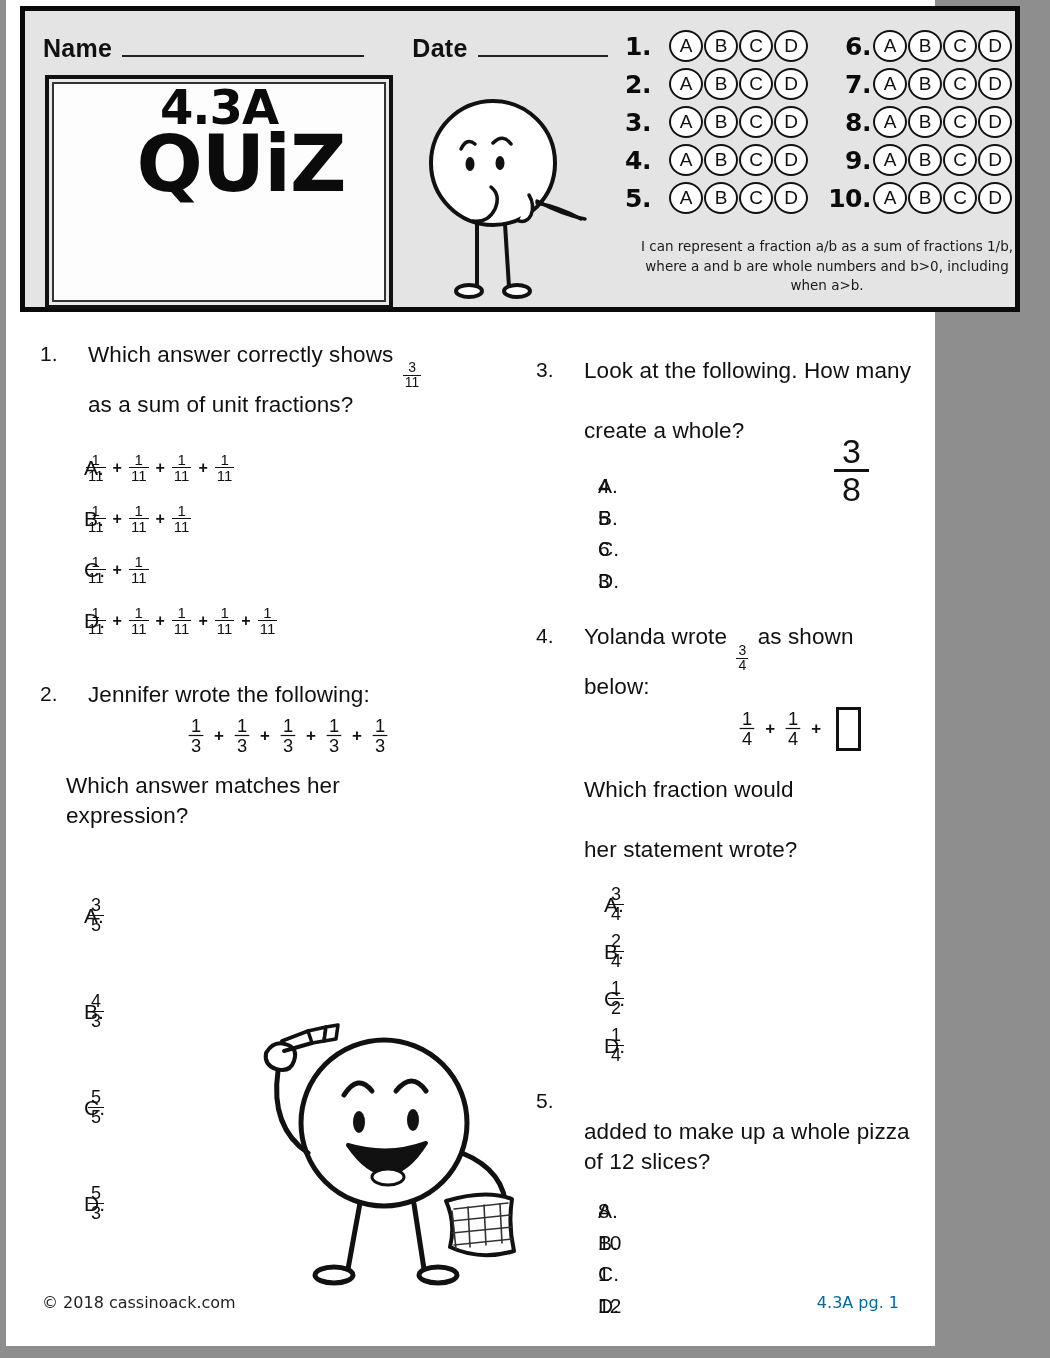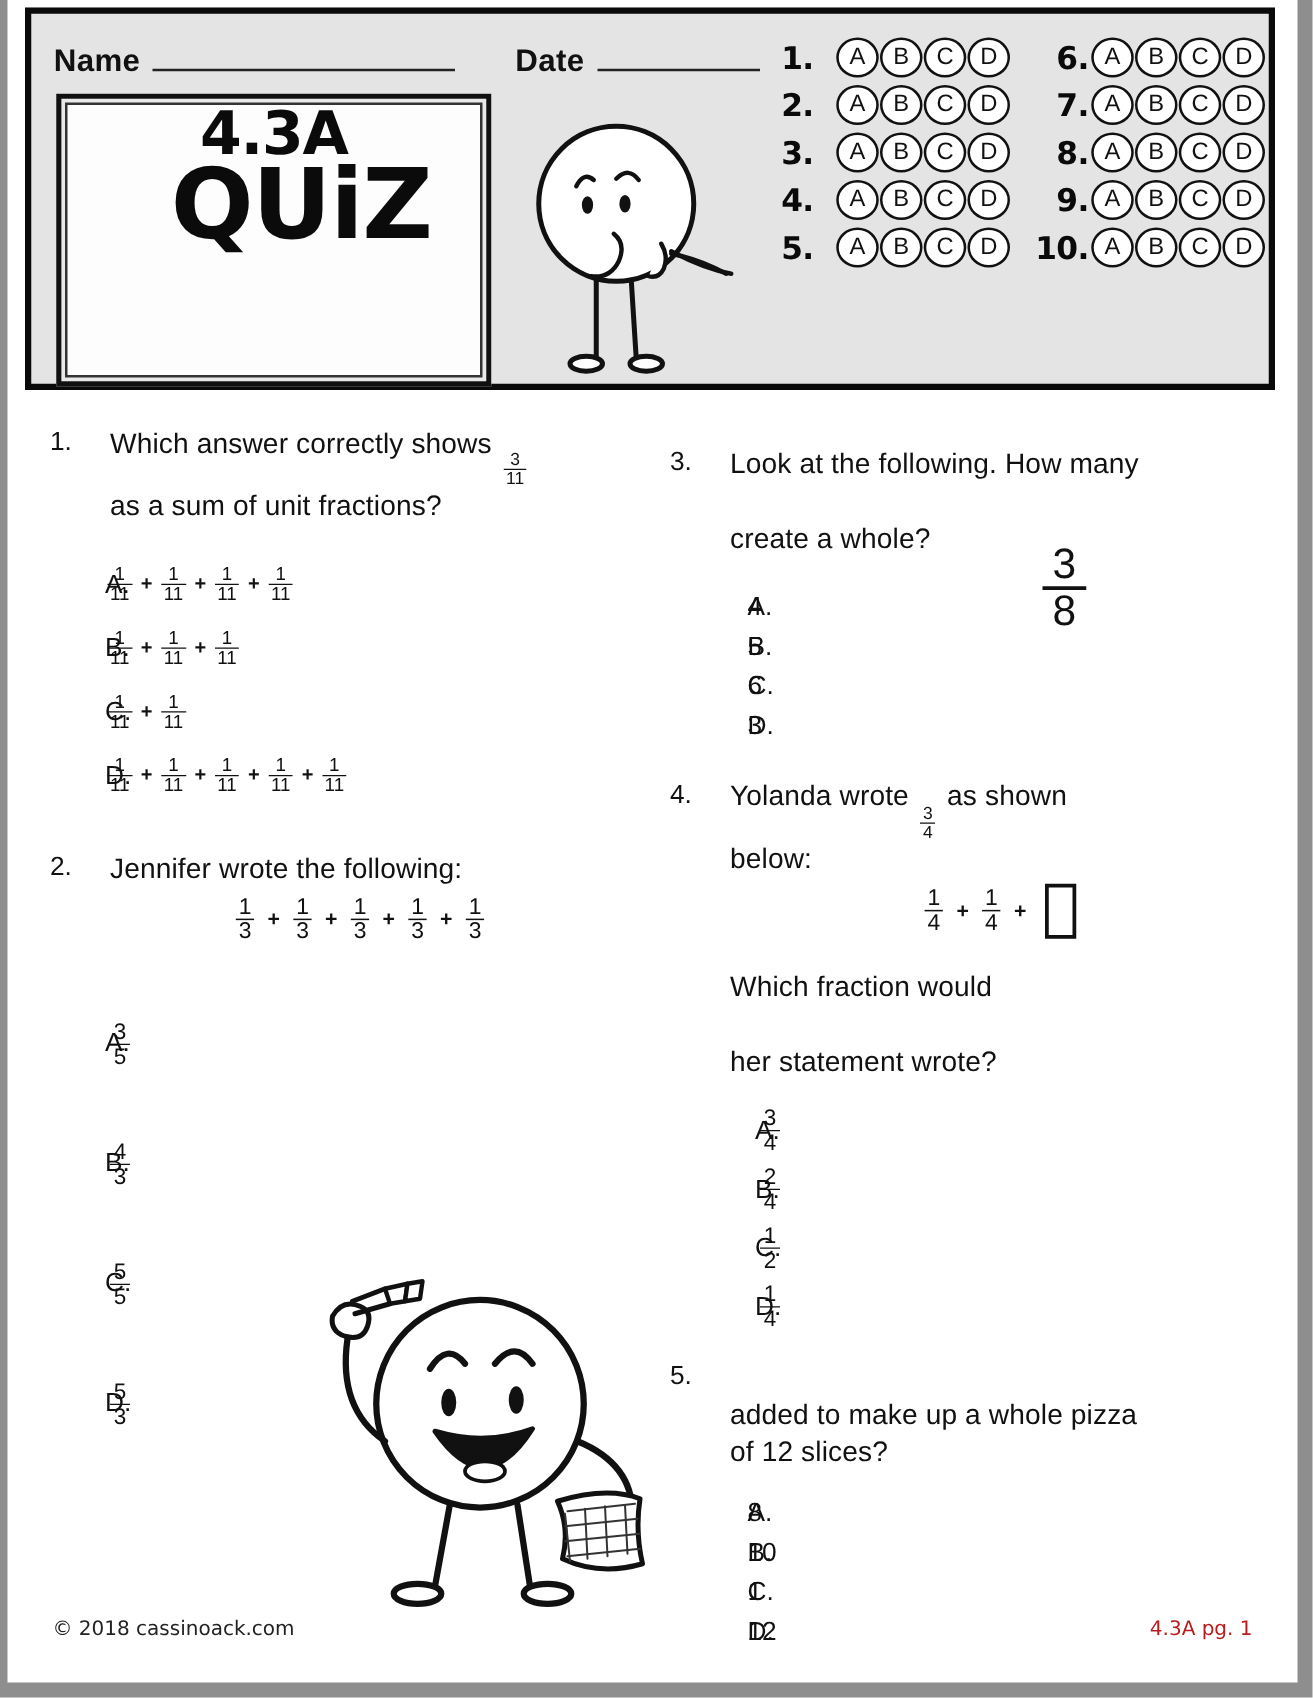--- a/index.html
+++ b/index.html
@@ -5,21 +5,21 @@
   * { box-sizing: border-box; }
   html, body { margin: 0; padding: 0; }
   body {
     width: 1050px; height: 1358px;
     background: #8e8e8e;
     font-family: "Liberation Sans", sans-serif;
     overflow: hidden;
   }
   .page {
     position: absolute;
-    left: 6px; top: 0; width: 1032px; height: 1346px;
+    left: 6px; top: 0; width: 929px; height: 1346px;
     background: #ffffff;
   }
 
   
   .banner {
     position: absolute;
     left: 14px; top: 6px; width: 1000px; height: 306px;
     background: #e4e4e4;
     border: 5px solid #0a0a0a;
   }
@@ -180,21 +180,21 @@
     position: absolute; left: 0; bottom: 34px; width: 100%;
   }
   .copy {
     position: absolute; left: 36px; bottom: 0;
     font-family: "DejaVu Sans", sans-serif;
     font-size: 16px; color: #222;
   }
   .pageno {
     position: absolute; right: 36px; bottom: 0;
     font-family: "DejaVu Sans", sans-serif;
-    font-size: 16px; color: #b91c1c;
+    font-size: 16px; color: #0369a1;
   }
 
   .mascot-body { position: absolute; left: 250px; top: 1005px; }
 </style>
 </head>
 <body>
 
 <div class="page">
 
   <div class="banner">
@@ -308,20 +308,21 @@
         <div class="brow">
           <span class="bnum">10.</span>
           <span class="bub">A</span>
           <span class="bub">B</span>
           <span class="bub">C</span>
           <span class="bub">D</span>
         </div>
       </div>
     </div>
 
+    <div class="standard">I can represent a fraction a/b as a sum of fractions 1/b, where a and b are whole numbers and b&gt;0, including when a&gt;b.</div>
   </div>
 
   <div class="col-left">
 
     <div class="q">
       <div class="q-head">
         <span class="q-num">1.</span>
         <span class="q-text">
           <span>Which answer correctly shows</span>
           <span class="fr">
@@ -444,20 +445,24 @@
         <span class="plus">+</span>
         <span class="frs" style="transform:scale(1.22);display:inline-flex">
             <span class="n">1</span>
             <span class="d">3</span>
           </span>
         <span class="plus">+</span>
         <span class="frs" style="transform:scale(1.22);display:inline-flex">
             <span class="n">1</span>
             <span class="d">3</span>
           </span>
+      </div>
+      <div class="q-text" style="margin-top:20px;padding-left:26px">
+        <span>Which answer matches her</span><br>
+        <span>expression?</span>
       </div>
       <div class="opts" style="margin-top:36px">
         <div class="opt opt-sp">
           <span class="ltr">A.</span>
           <span class="frm">
               <span class="n">3</span>
               <span class="d">5</span>
             </span>
         </div>
         <div class="opt opt-sp">

